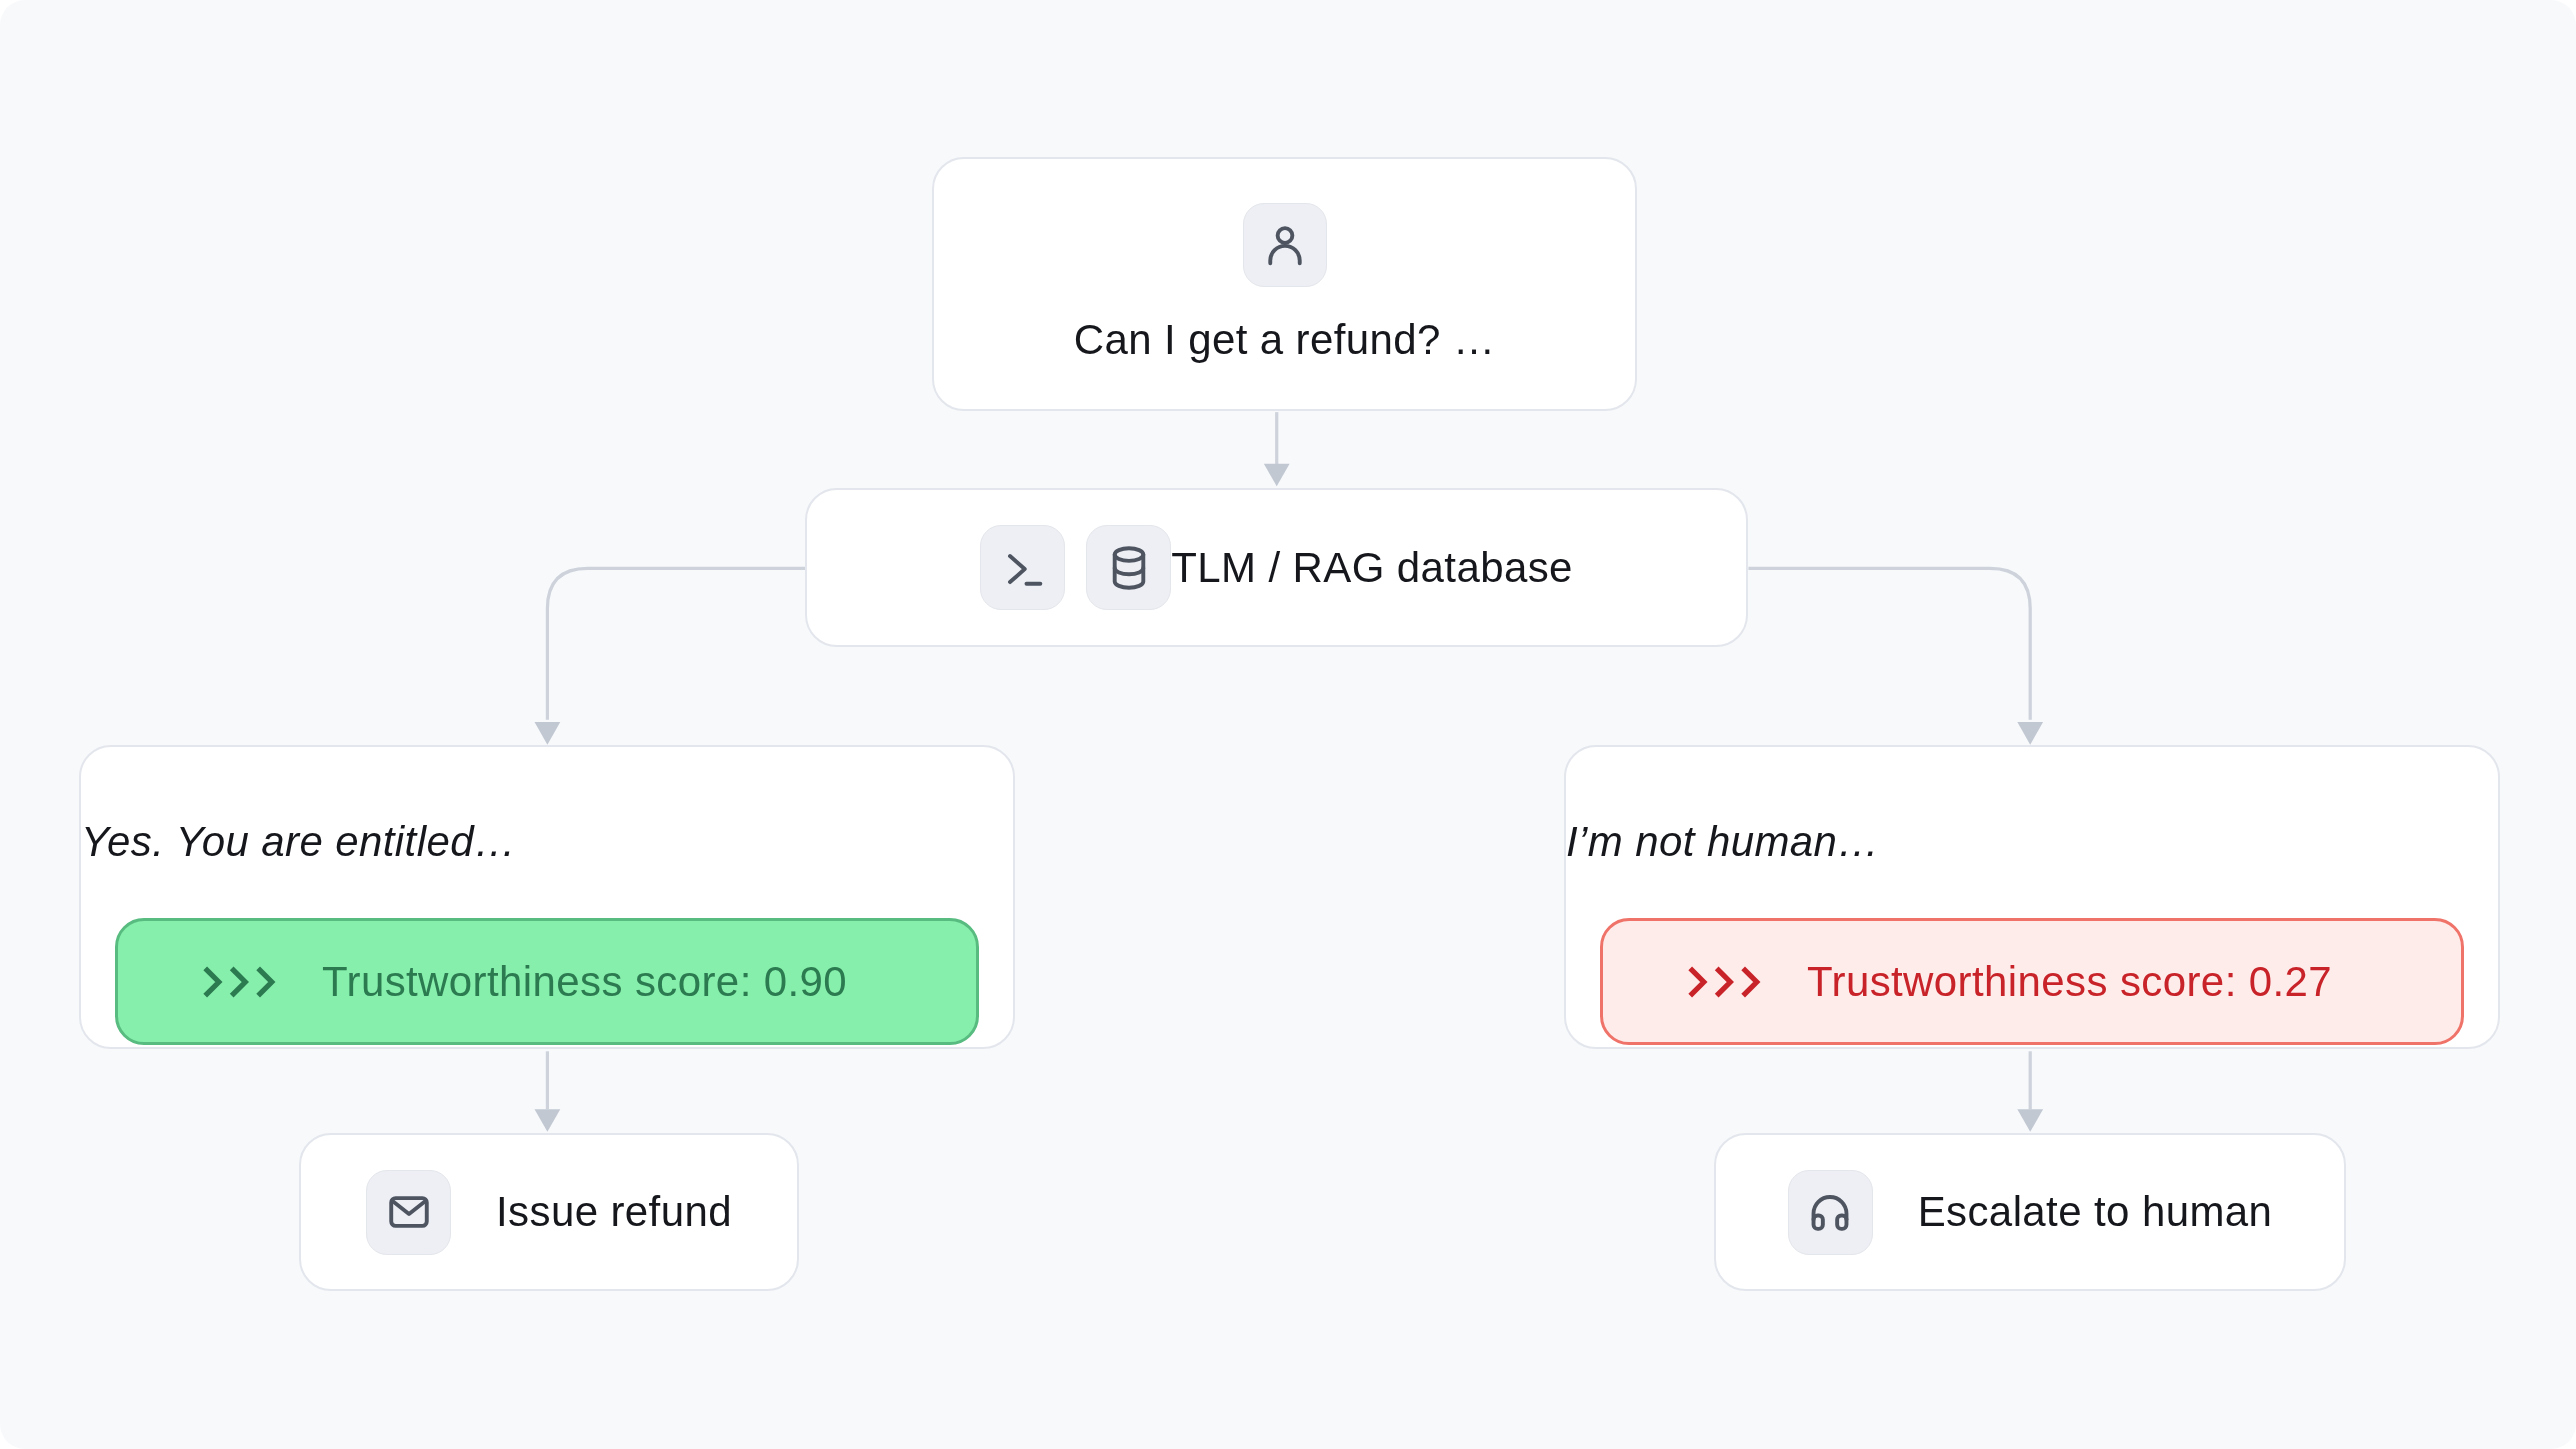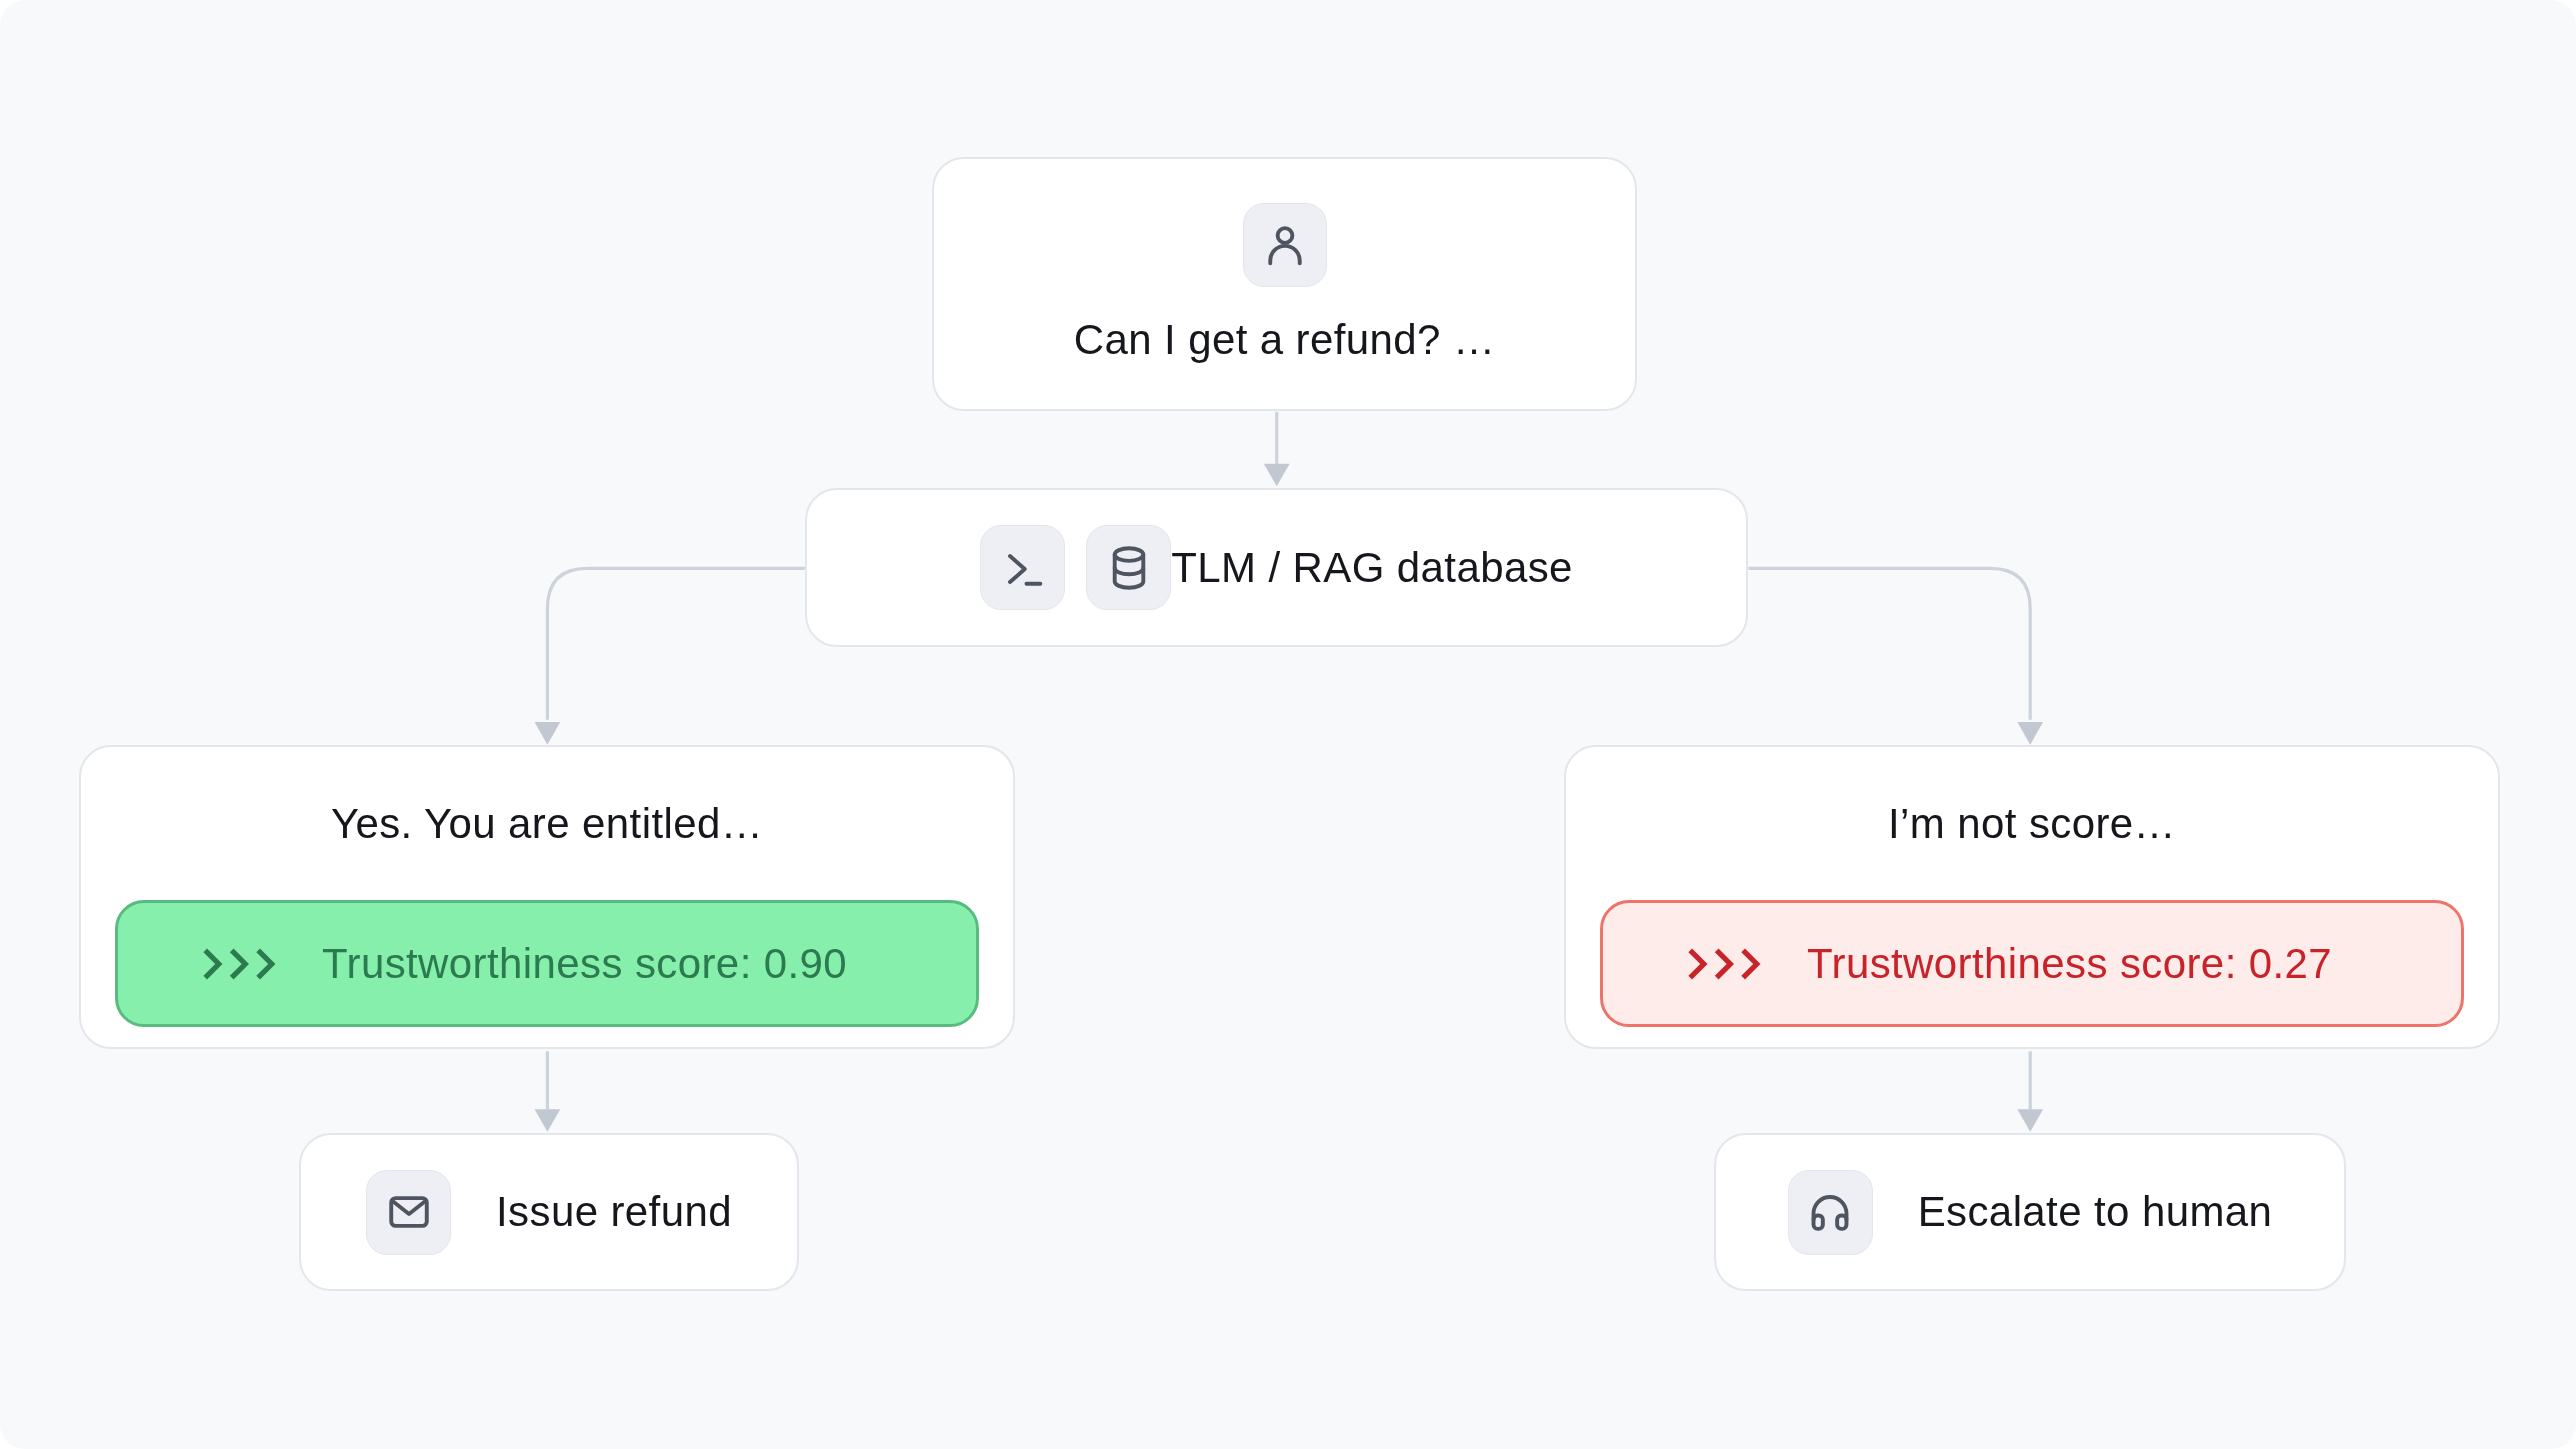--- a/index.html
+++ b/index.html
@@ -33,21 +33,21 @@
   
   #node-tlm{left:805px;top:488px;width:943px;height:159px;
     display:flex;align-items:center;justify-content:center;}
   #node-tlm .tile{width:85px;height:85px;}
   #node-tlm .tile + .tile{margin-left:21px;}
   #node-tlm .label{}
   
   .branch{width:936px;height:304px;}
   #node-high{left:79px;top:745px;}
   #node-low{left:1564px;top:745px;}
-  .branch .label{display:block;text-align:center;margin-top:51px;}
+  .branch .label{display:block;margin-top:69px;font-style:italic;}
   .badge{
     margin:50px 34px 0;height:127px;border-radius:29px;
     border:3.2px solid;display:flex;align-items:center;
     padding-left:84px;box-sizing:border-box;
   }
   .badge .chevrons{display:flex;align-items:center;flex:0 0 auto;}
   .badge .badge-text{font-size:42px;font-weight:500;letter-spacing:0.4px;margin-left:43px;white-space:nowrap;}
   .badge-green{background:#86efac;border-color:#58bc80;color:#2c7a50;}
   .badge-red{background:#fdecea;border-color:#f0736a;color:#c9232a;}
   .badge svg{stroke:currentColor;fill:none;}
@@ -116,21 +116,21 @@
           <path d="M4 4 L21 21 L4 38"></path>
           <path d="M37 4 L54 21 L37 38"></path>
           <path d="M70 4 L87 21 L70 38"></path>
         </svg>
       </span>
       <span class="badge-text">Trustworthiness score: 0.90</span>
     </div>
   </div>
 
   <div class="node branch" id="node-low">
-    <span class="label">I’m not score…</span>
+    <span class="label">I’m not human…</span>
     <div class="badge badge-red">
       <span class="chevrons">
         <svg width="77" height="34" viewBox="0 0 96 42" stroke-width="6.5">
           <path d="M4 4 L21 21 L4 38"></path>
           <path d="M37 4 L54 21 L37 38"></path>
           <path d="M70 4 L87 21 L70 38"></path>
         </svg>
       </span>
       <span class="badge-text">Trustworthiness score: 0.27</span>
     </div>

